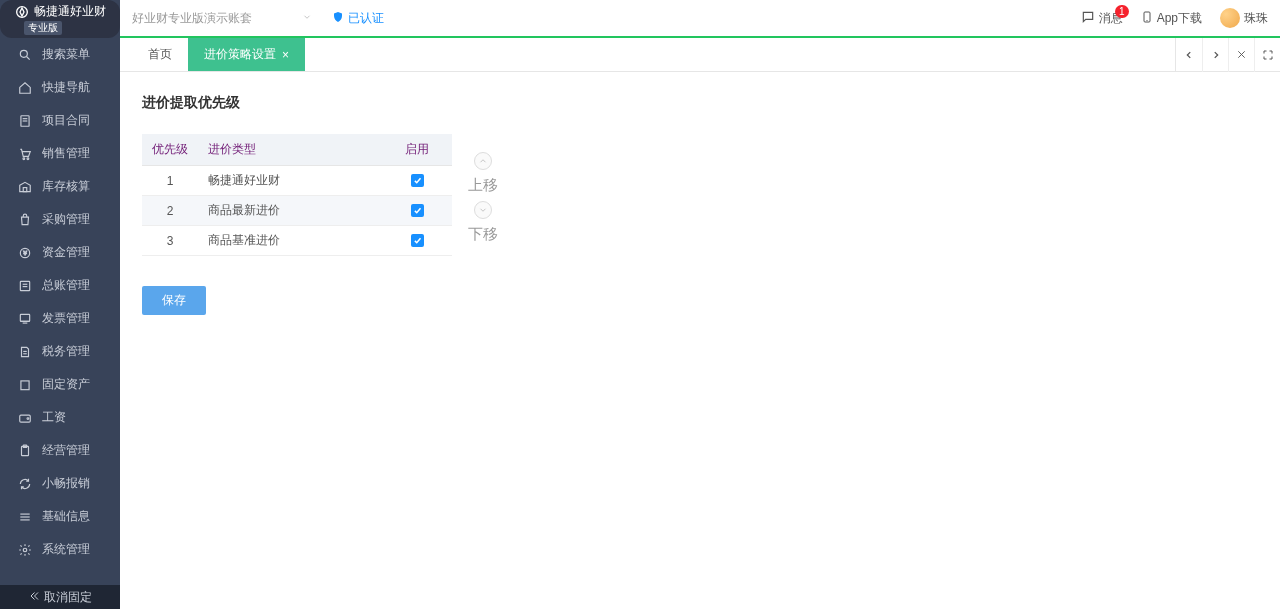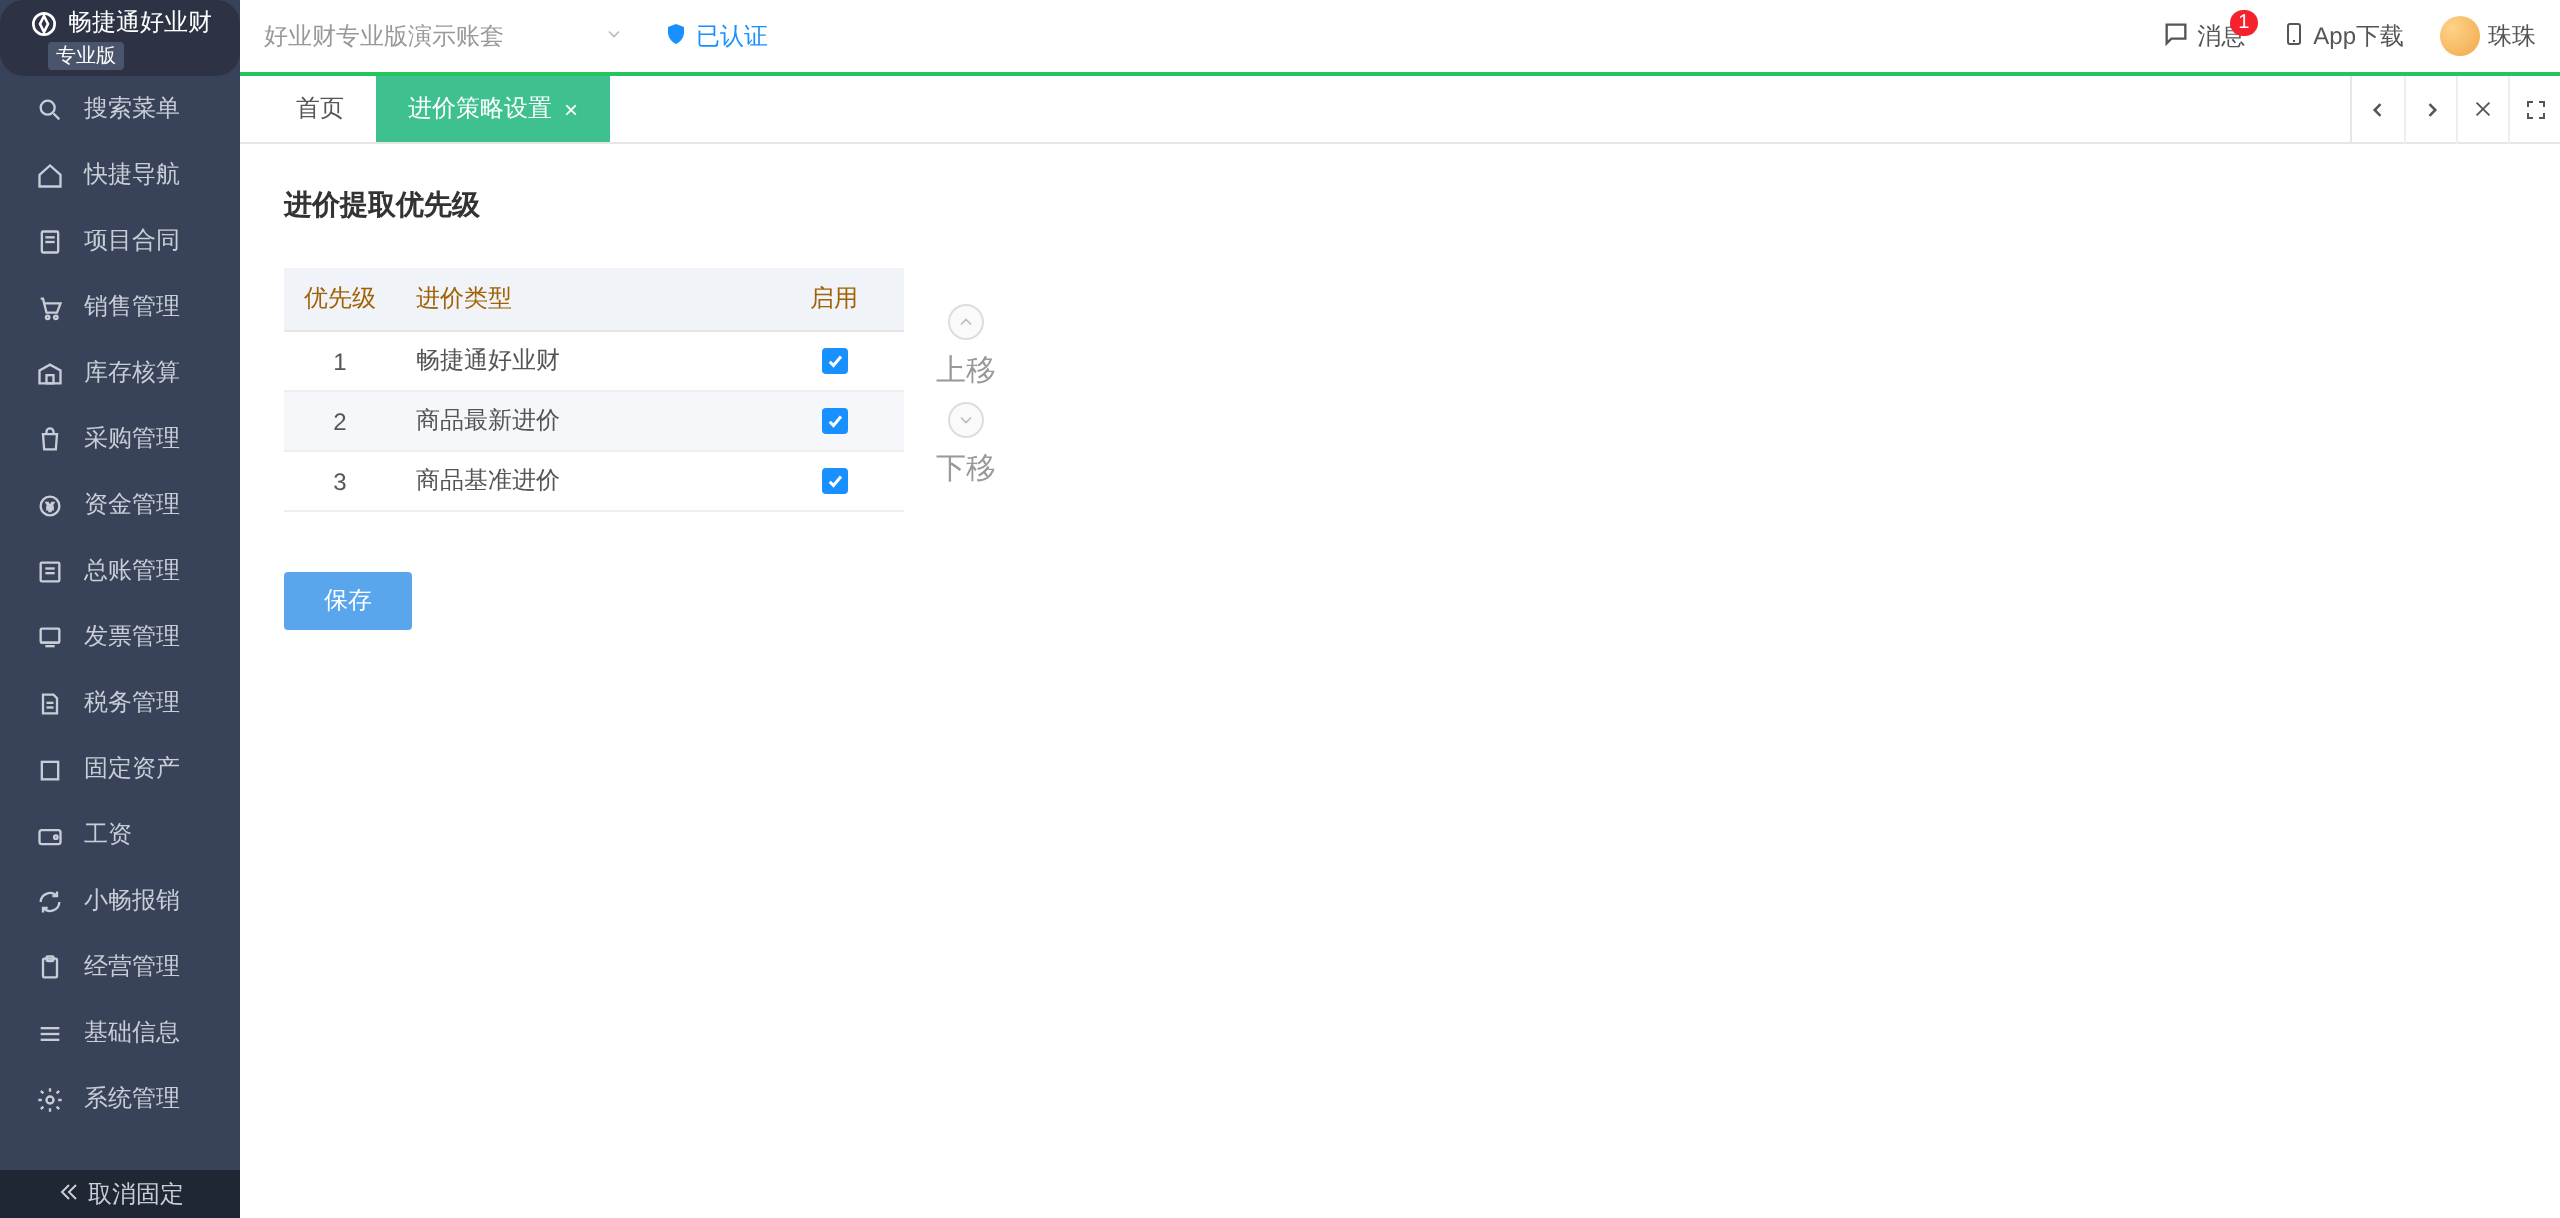--- a/index.html
+++ b/index.html
@@ -234,21 +234,21 @@
       align-items: flex-start;
       gap: 16px;
     }
     table.priority-table {
       border-collapse: collapse;
       width: 310px;
       font-size: 12px;
     }
     .priority-table th {
       background: #f0f3f7;
-      color: #a16207;
+      color: #701a75;
       font-weight: normal;
       padding: 7px 10px;
       text-align: left;
       border-bottom: 1px solid #e6e6e6;
     }
     .priority-table th.col-priority { width: 56px; text-align: center; }
     .priority-table th.col-enable { width: 70px; text-align: center; }
     .priority-table td {
       padding: 6px 10px;
       border-bottom: 1px solid #eee;
@@ -426,36 +426,36 @@
           <svg width="14" height="14" viewBox="0 0 24 24" fill="none" stroke="currentColor" stroke-width="2">
             <rect x="3" y="7" width="18" height="12" rx="2"></rect>
             <circle cx="17" cy="13" r="1.5"></circle>
           </svg>
         </span>
       <span>工资</span>
     </div>
     <div class="sidebar-item">
       <span class="sb-icon">
           <svg width="14" height="14" viewBox="0 0 24 24" fill="none" stroke="currentColor" stroke-width="2">
+            <rect x="6" y="4" width="12" height="16" rx="1"></rect>
+            <rect x="9" y="2" width="6" height="4" rx="1"></rect>
+          </svg>
+        </span>
+      <span>经营管理</span>
+    </div>
+    <div class="sidebar-item">
+      <span class="sb-icon">
+          <svg width="14" height="14" viewBox="0 0 24 24" fill="none" stroke="currentColor" stroke-width="2">
             <path d="M4 12a8 8 0 0114-5"></path>
             <path d="M20 12a8 8 0 01-14 5"></path>
             <polyline points="18 3 18 7 14 7"></polyline>
             <polyline points="6 21 6 17 10 17"></polyline>
           </svg>
         </span>
       <span>小畅报销</span>
-    </div>
-    <div class="sidebar-item">
-      <span class="sb-icon">
-          <svg width="14" height="14" viewBox="0 0 24 24" fill="none" stroke="currentColor" stroke-width="2">
-            <rect x="6" y="4" width="12" height="16" rx="1"></rect>
-            <rect x="9" y="2" width="6" height="4" rx="1"></rect>
-          </svg>
-        </span>
-      <span>经营管理</span>
     </div>
     <div class="sidebar-item">
       <span class="sb-icon">
           <svg width="14" height="14" viewBox="0 0 24 24" fill="none" stroke="currentColor" stroke-width="2">
             <line x1="4" y1="7" x2="20" y2="7"></line>
             <line x1="4" y1="12" x2="20" y2="12"></line>
             <line x1="4" y1="17" x2="20" y2="17"></line>
           </svg>
         </span>
       <span>基础信息</span>

